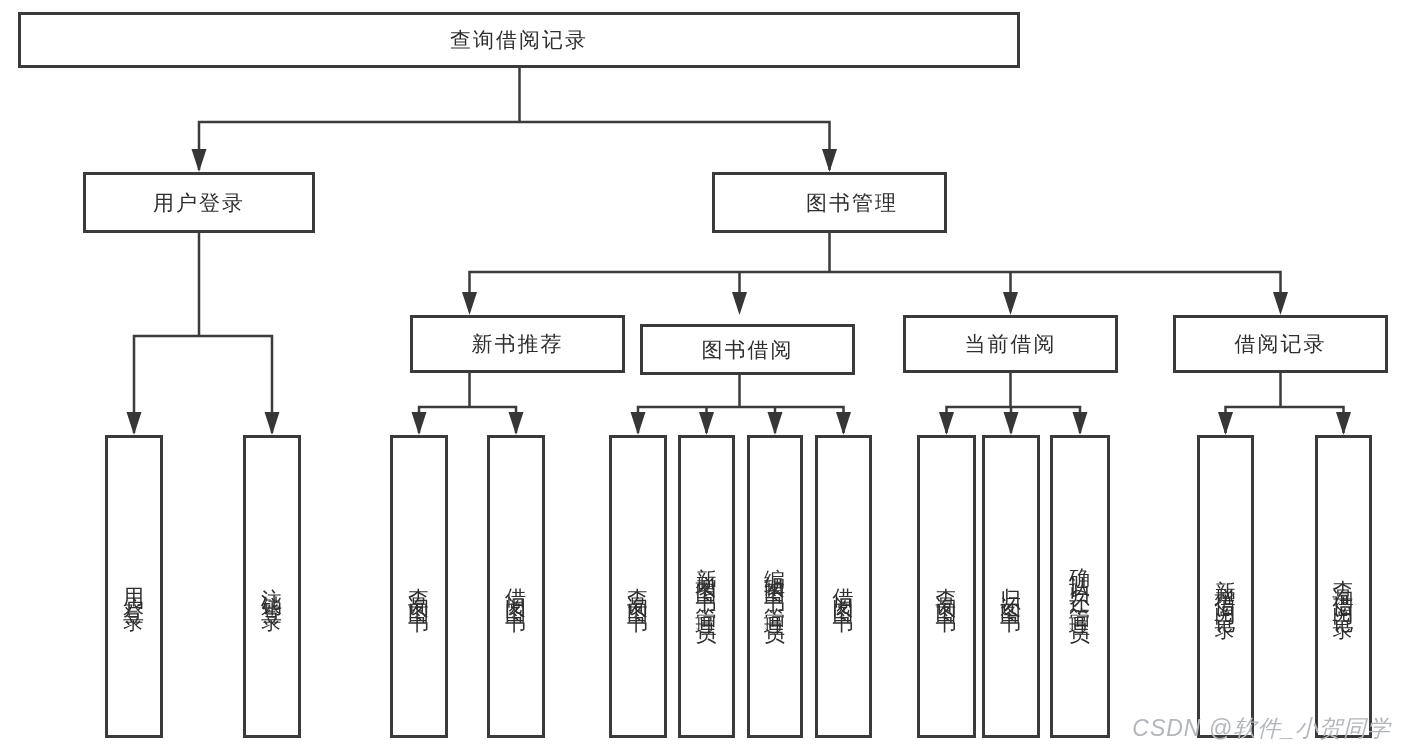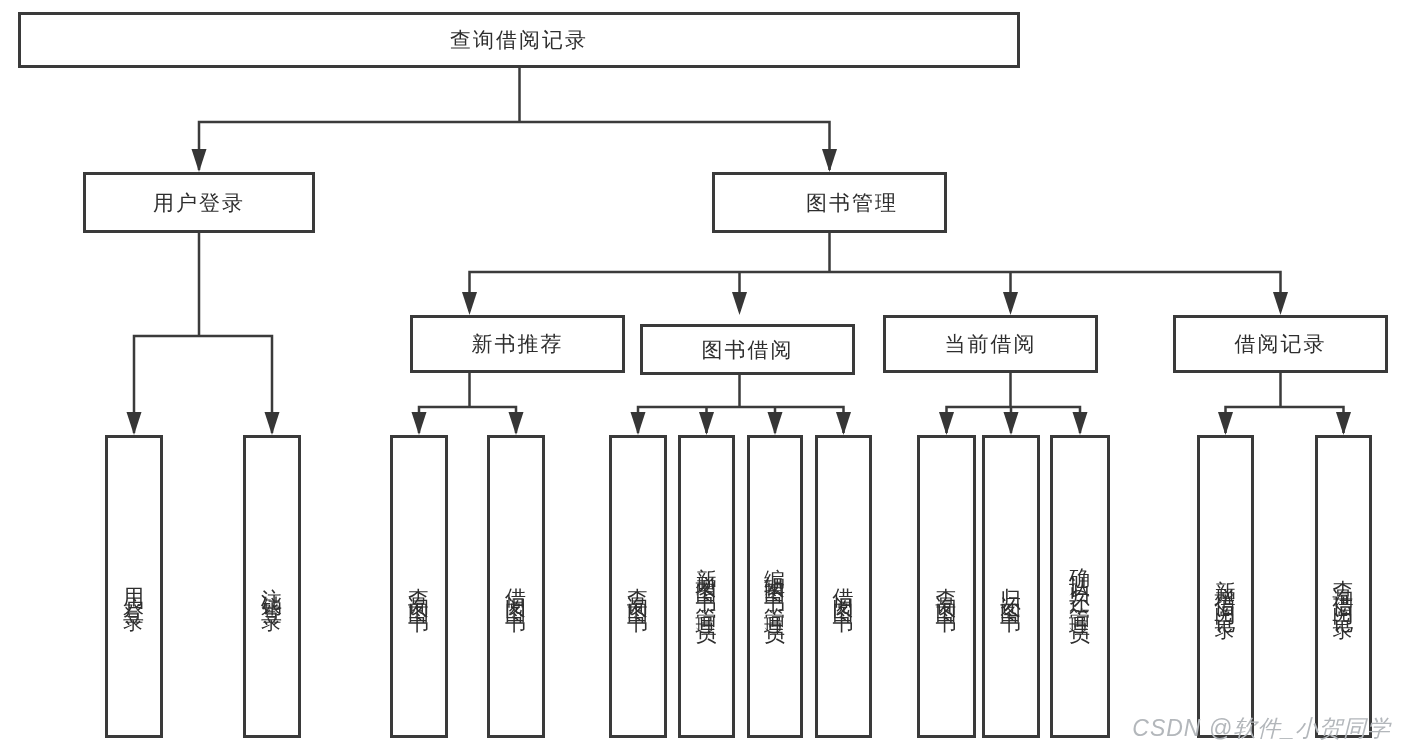--- a/index.html
+++ b/index.html
@@ -91,21 +91,21 @@
     <polygon class="ahead" points="1336,412 1351,412 1343.5,435"></polygon>
   </svg>
 
   <div class="node" style="left:18px; top:12px; width:1002px; height:56px;">查询借阅记录</div>
 
   <div class="node" style="left:83px; top:172px; width:232px; height:61px;">用户登录</div>
   <div class="node" style="left:712px; top:172px; width:235px; height:61px;padding-left:45px;">图书管理</div>
 
   <div class="node" style="left:362px; top:315px; width:215px; height:58px;margin-left:48px;">新书推荐</div>
   <div class="node" style="left:640px; top:315px; width:215px; height:51px;margin-top:9px;">图书借阅</div>
-  <div class="node" style="left:883px; top:315px; width:215px; height:58px;">当前借阅</div>
+  <div class="node" style="left:903px; top:315px; width:215px; height:58px;">当前借阅</div>
   <div class="node" style="left:1173px; top:315px; width:215px; height:58px;">借阅记录</div>
 
   <div class="node vnode" style="left:105px; top:435px; width:58px; height:303px;">用户登录</div>
   <div class="node vnode" style="left:243px; top:435px; width:58px; height:303px;">注销登录</div>
 
   <div class="node vnode" style="left:390px; top:435px; width:58px; height:303px;">查询图书</div>
   <div class="node vnode" style="left:487px; top:435px; width:58px; height:303px;">借阅图书</div>
 
   <div class="node vnode" style="left:609px; top:435px; width:58px; height:303px;">查询图书</div>
   <div class="node vnode" style="left:678px; top:435px; width:57px; height:303px;">新增图书（管理员）</div>

